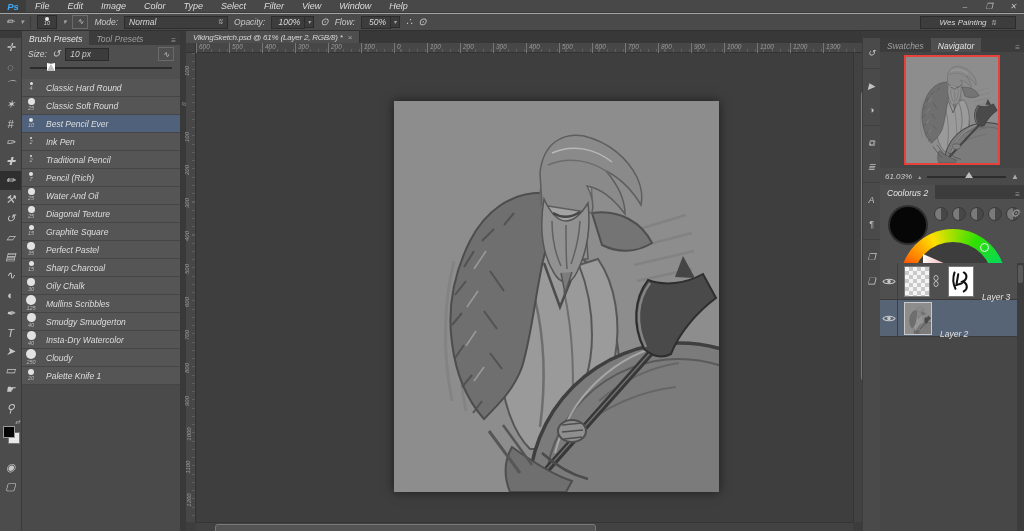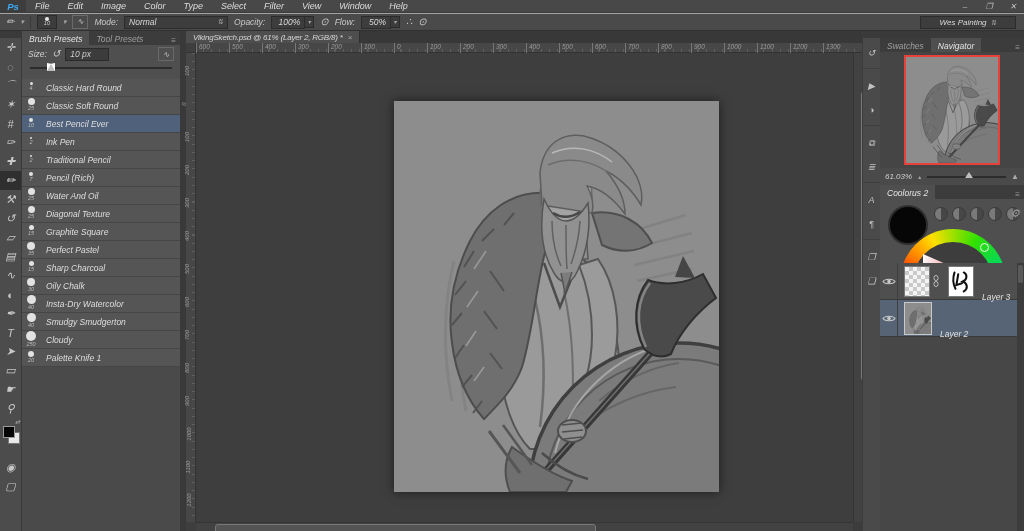--- a/index.html
+++ b/index.html
@@ -465,31 +465,38 @@
         </div>
         <div class="brush-row">
           <div class="bcol">
             <span class="bdot" style="width: 8px; height: 8px;"></span>
             <span class="bnum">30</span>
           </div>
           <span class="bname">Oily Chalk</span>
         </div>
         <div class="brush-row">
           <div class="bcol">
+            <span class="bdot" style="width: 10px; height: 10px;"></span>
+            <span class="bnum">125</span>
+          </div>
+          <span class="bname">Mullins Scribbles</span>
+        </div>
+        <div class="brush-row">
+          <div class="bcol">
             <span class="bdot" style="width: 9px; height: 9px;"></span>
             <span class="bnum">40</span>
           </div>
-          <span class="bname">Insta-Dry Watercolor</span>
+          <span class="bname">Smudgy Smudgerton</span>
         </div>
         <div class="brush-row">
           <div class="bcol">
             <span class="bdot" style="width: 9px; height: 9px;"></span>
             <span class="bnum">40</span>
           </div>
-          <span class="bname">Smudgy Smudgerton</span>
+          <span class="bname">Insta-Dry Watercolor</span>
         </div>
         <div class="brush-row">
           <div class="bcol">
             <span class="bdot" style="width: 10px; height: 10px;"></span>
             <span class="bnum">250</span>
           </div>
           <span class="bname">Cloudy</span>
         </div>
         <div class="brush-row">
           <div class="bcol">

